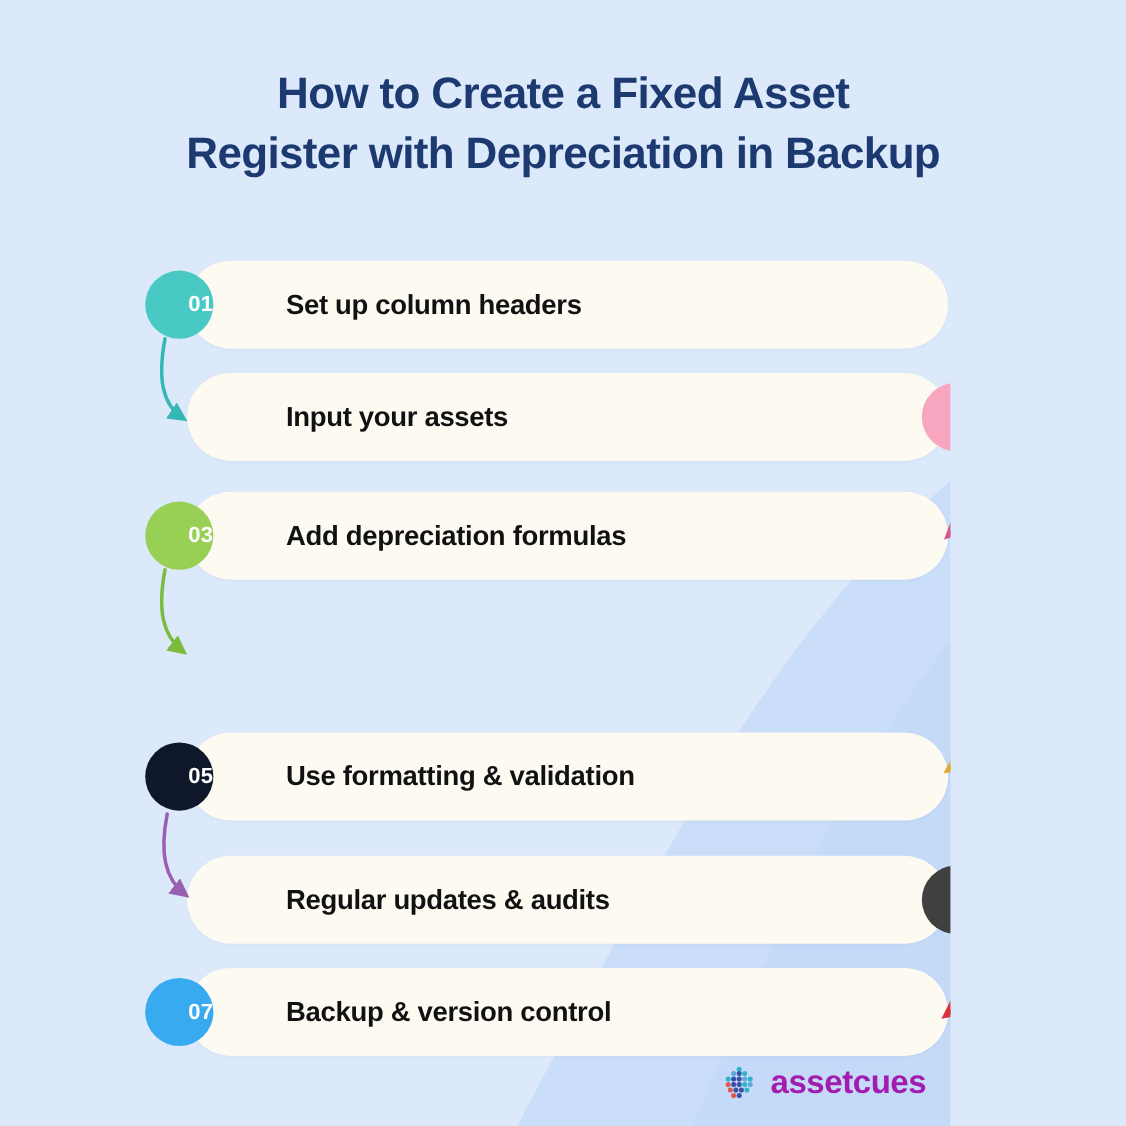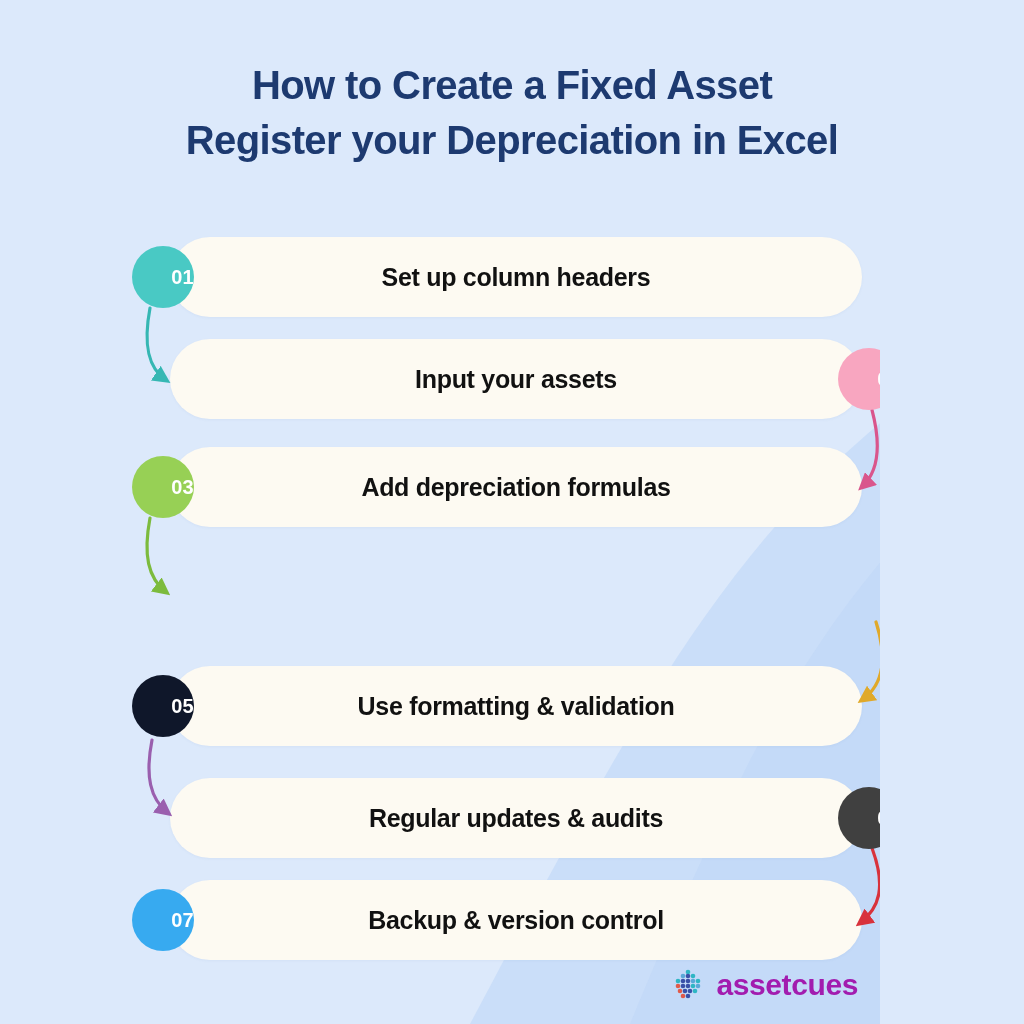--- a/index.html
+++ b/index.html
@@ -12,21 +12,20 @@
     overflow: hidden;
     font-family: "Liberation Sans", sans-serif;
     background: #dce9fb;
   }
   #canvas {
     position: relative;
     width: 864px;
     height: 1024px;
     background: #dce9fb;
     overflow: hidden;
-    padding-left: 16px;
   }
   
   #bg-sweep {
     position: absolute;
     inset: 0;
     width: 1024px;
     height: 1024px;
     pointer-events: none;
   }
   
@@ -62,21 +61,21 @@
     width: 692px;
     height: 80px;
   }
   .step-card {
     position: absolute;
     inset: 0;
     background: #fdfaf2;
     border-radius: 40px;
     display: flex;
     align-items: center;
-    justify-content: center;
+    justify-content: flex-start;
     box-shadow: 0 1px 3px rgba(60,90,150,0.05);
   }
   .step-label {
     color: #111111;
     font-size: 25px;
     font-weight: 700;
     letter-spacing: -0.3px;
     text-align: center;
     padding: 0 90px;
     line-height: 1.15;
@@ -131,21 +130,21 @@
 
 <div id="canvas">
 
   <svg id="bg-sweep" viewBox="0 0 1024 1024" preserveAspectRatio="none">
     <path d="M1024 330 C 880 400, 760 520, 650 700 C 580 815, 520 930, 470 1024 L 1024 1024 Z" fill="#c7dcf8" opacity="0.85"></path>
     <path d="M1024 430 C 920 500, 830 610, 750 760 C 700 860, 660 950, 630 1024 L 1024 1024 Z" fill="#bfd7f6" opacity="0.6"></path>
   </svg>
 
   <div id="title-block">
     <span class="ttl-line">How to Create a Fixed Asset</span>
-    <span class="ttl-line">Register your Depreciation in Excel</span>
+    <span class="ttl-line">Register with Depreciation in Backup</span>
   </div>
 
   <svg id="arrows" viewBox="0 0 1024 1024">
     <defs>
       <marker id="ah1" viewBox="0 0 10 10" refX="7" refY="5" markerWidth="5.5" markerHeight="5.5" orient="auto-start-reverse">
         <path d="M 0 0 L 10 5 L 0 10 z" fill="#35b7b3"></path>
       </marker>
       <marker id="ah2" viewBox="0 0 10 10" refX="7" refY="5" markerWidth="5.5" markerHeight="5.5" orient="auto-start-reverse">
         <path d="M 0 0 L 10 5 L 0 10 z" fill="#d9558c"></path>
       </marker>

